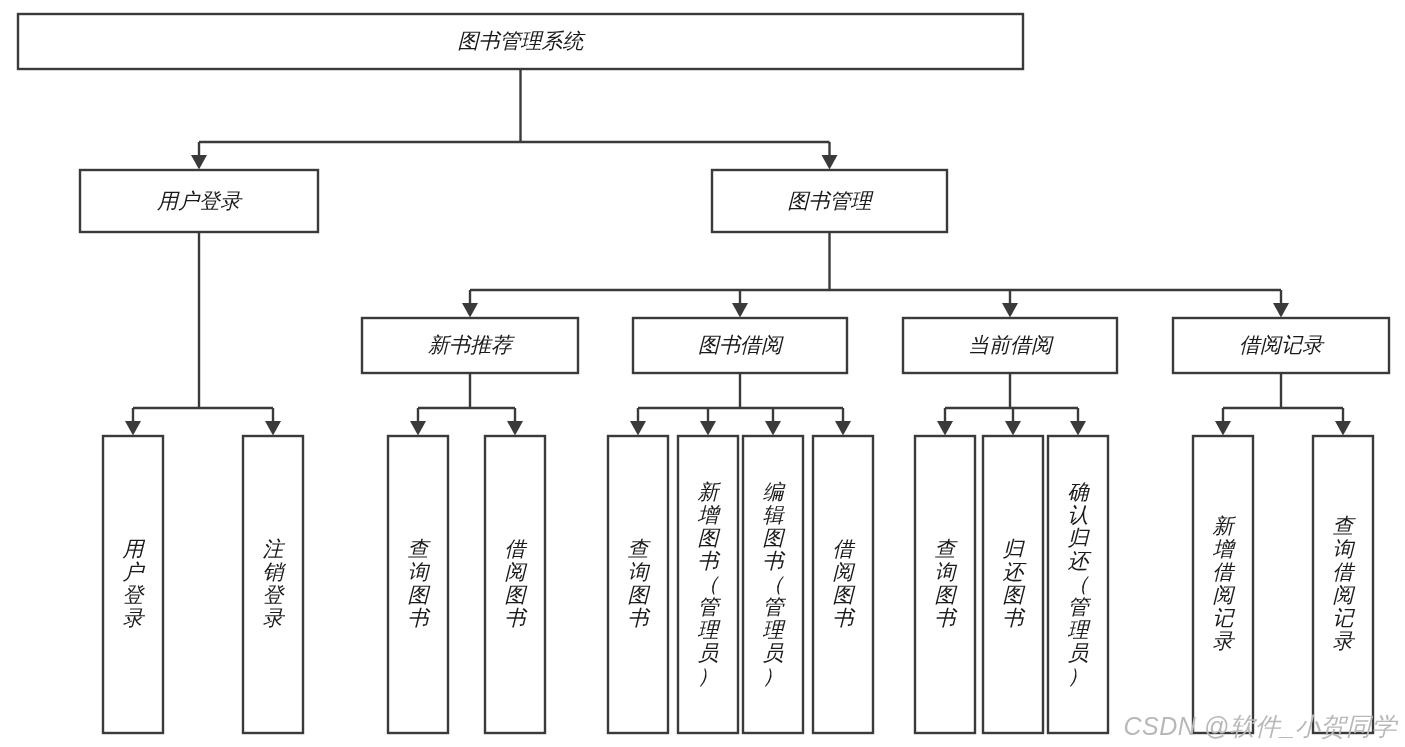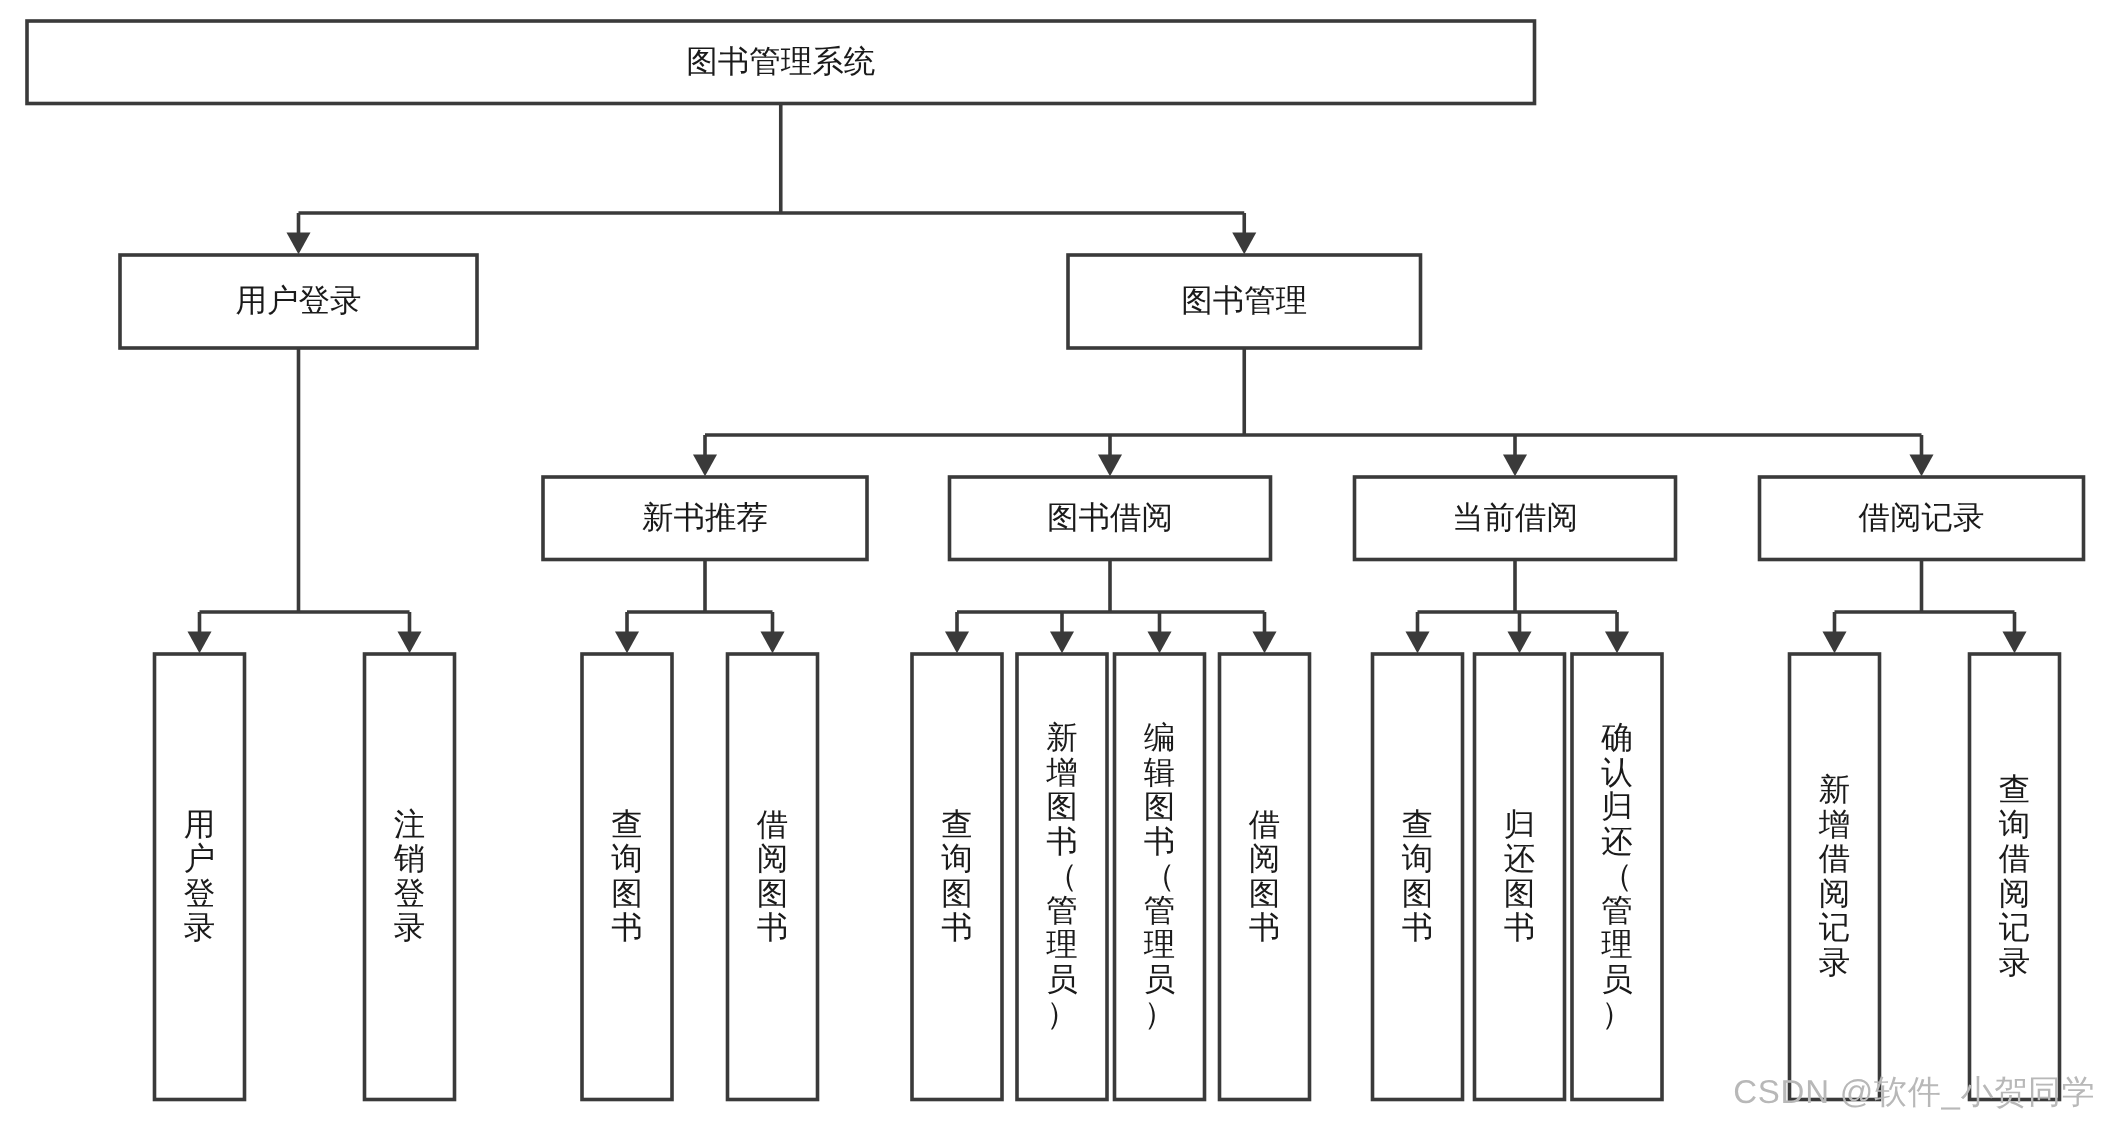--- a/index.html
+++ b/index.html
@@ -9,20 +9,21 @@
   }
   body {
     font-family: "Liberation Sans", "DejaVu Sans", sans-serif;
   }
   #diagram-root {
     position: relative;
     width: 1405px;
     height: 747px;
     background: #ffffff;
     overflow: hidden;
+    font-style: italic;
   }
   svg#tree-svg {
     position: absolute;
     top: 0;
     left: 0;
     width: 1405px;
     height: 747px;
   }
   .node-box {
     fill: #ffffff;
@@ -50,21 +51,21 @@
     font-family: "Liberation Sans", "DejaVu Sans", sans-serif;
     font-size: 21px;
     fill: #1a1a1a;
     text-anchor: middle;
   }
   .watermark-text {
     position: absolute;
     right: 8px;
     bottom: 4px;
     font-family: "Liberation Sans", "DejaVu Sans", sans-serif;
-    font-size: 22px;
+    font-size: 25px;
     color: #b8b8b8;
     white-space: nowrap;
     letter-spacing: 0.5px;
     user-select: none;
   }
 </style>
 </head>
 <body>
 
 <div id="diagram-root">

